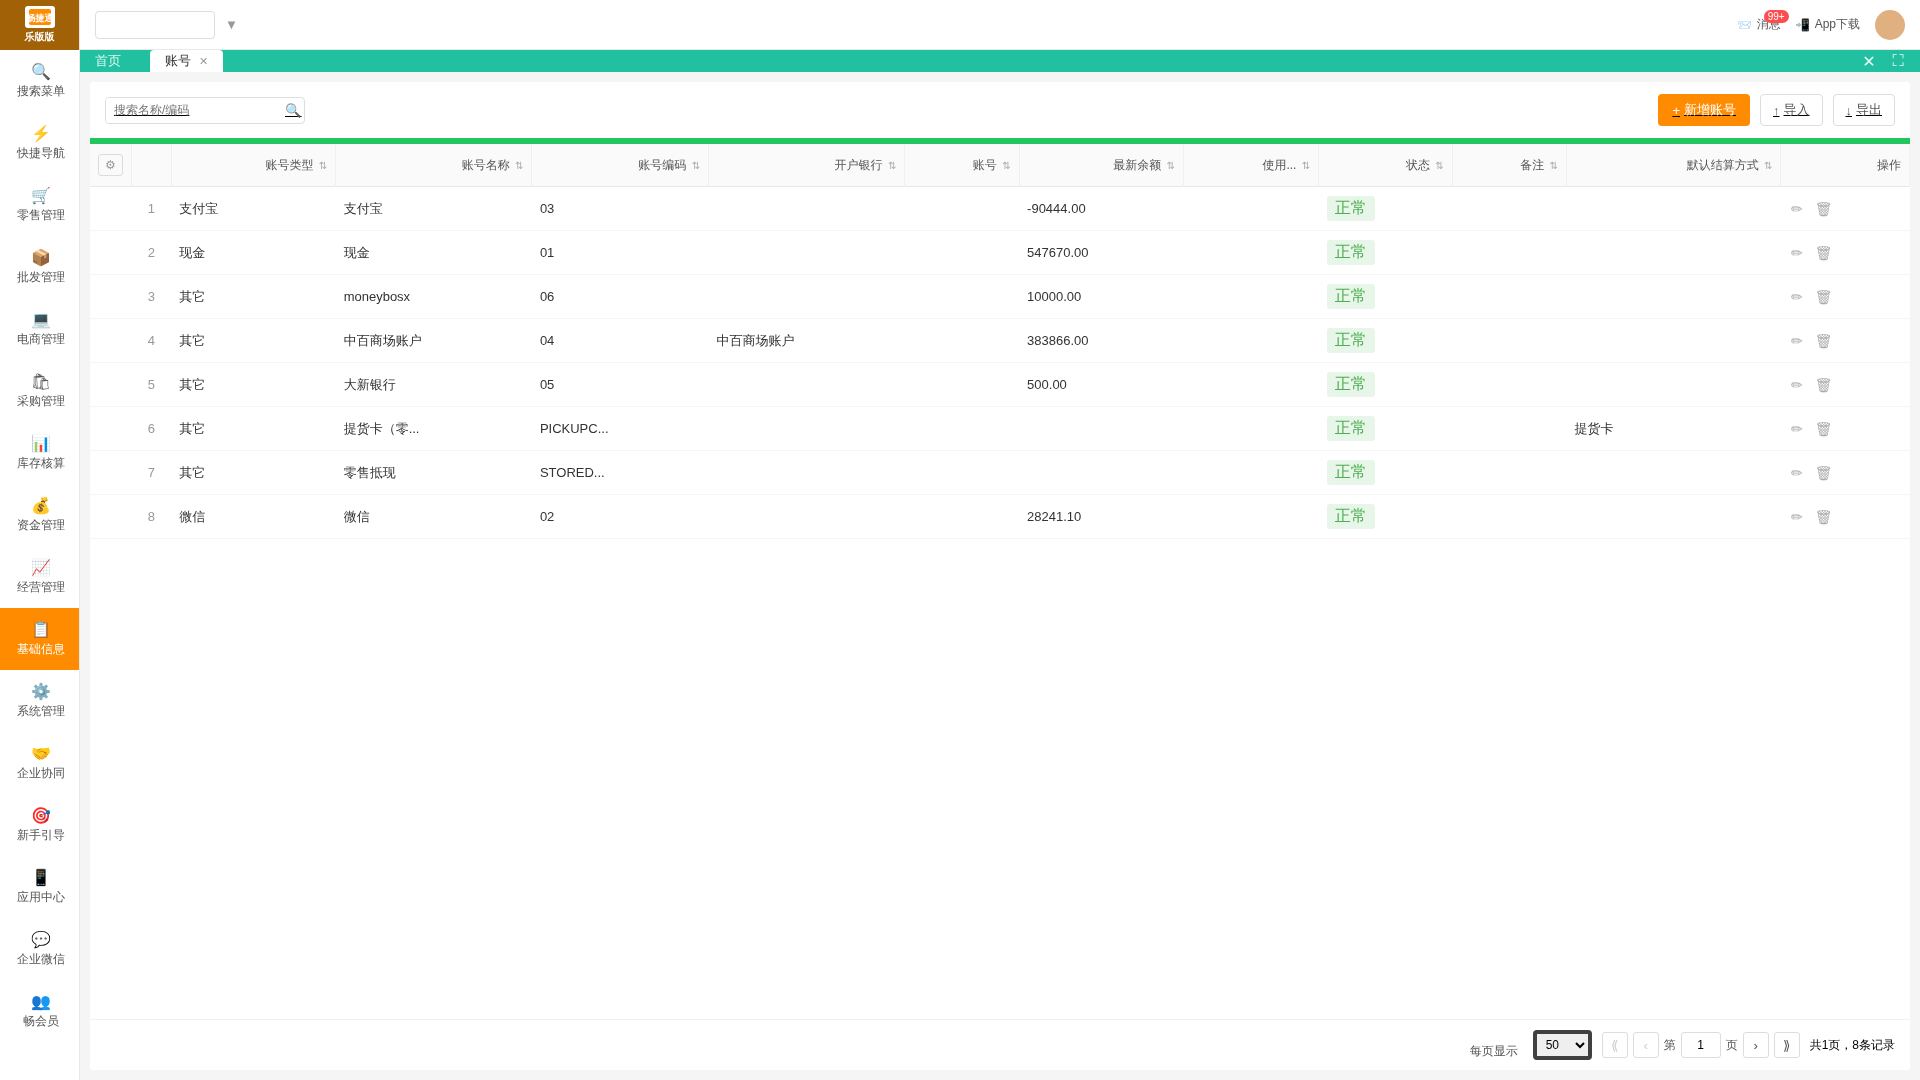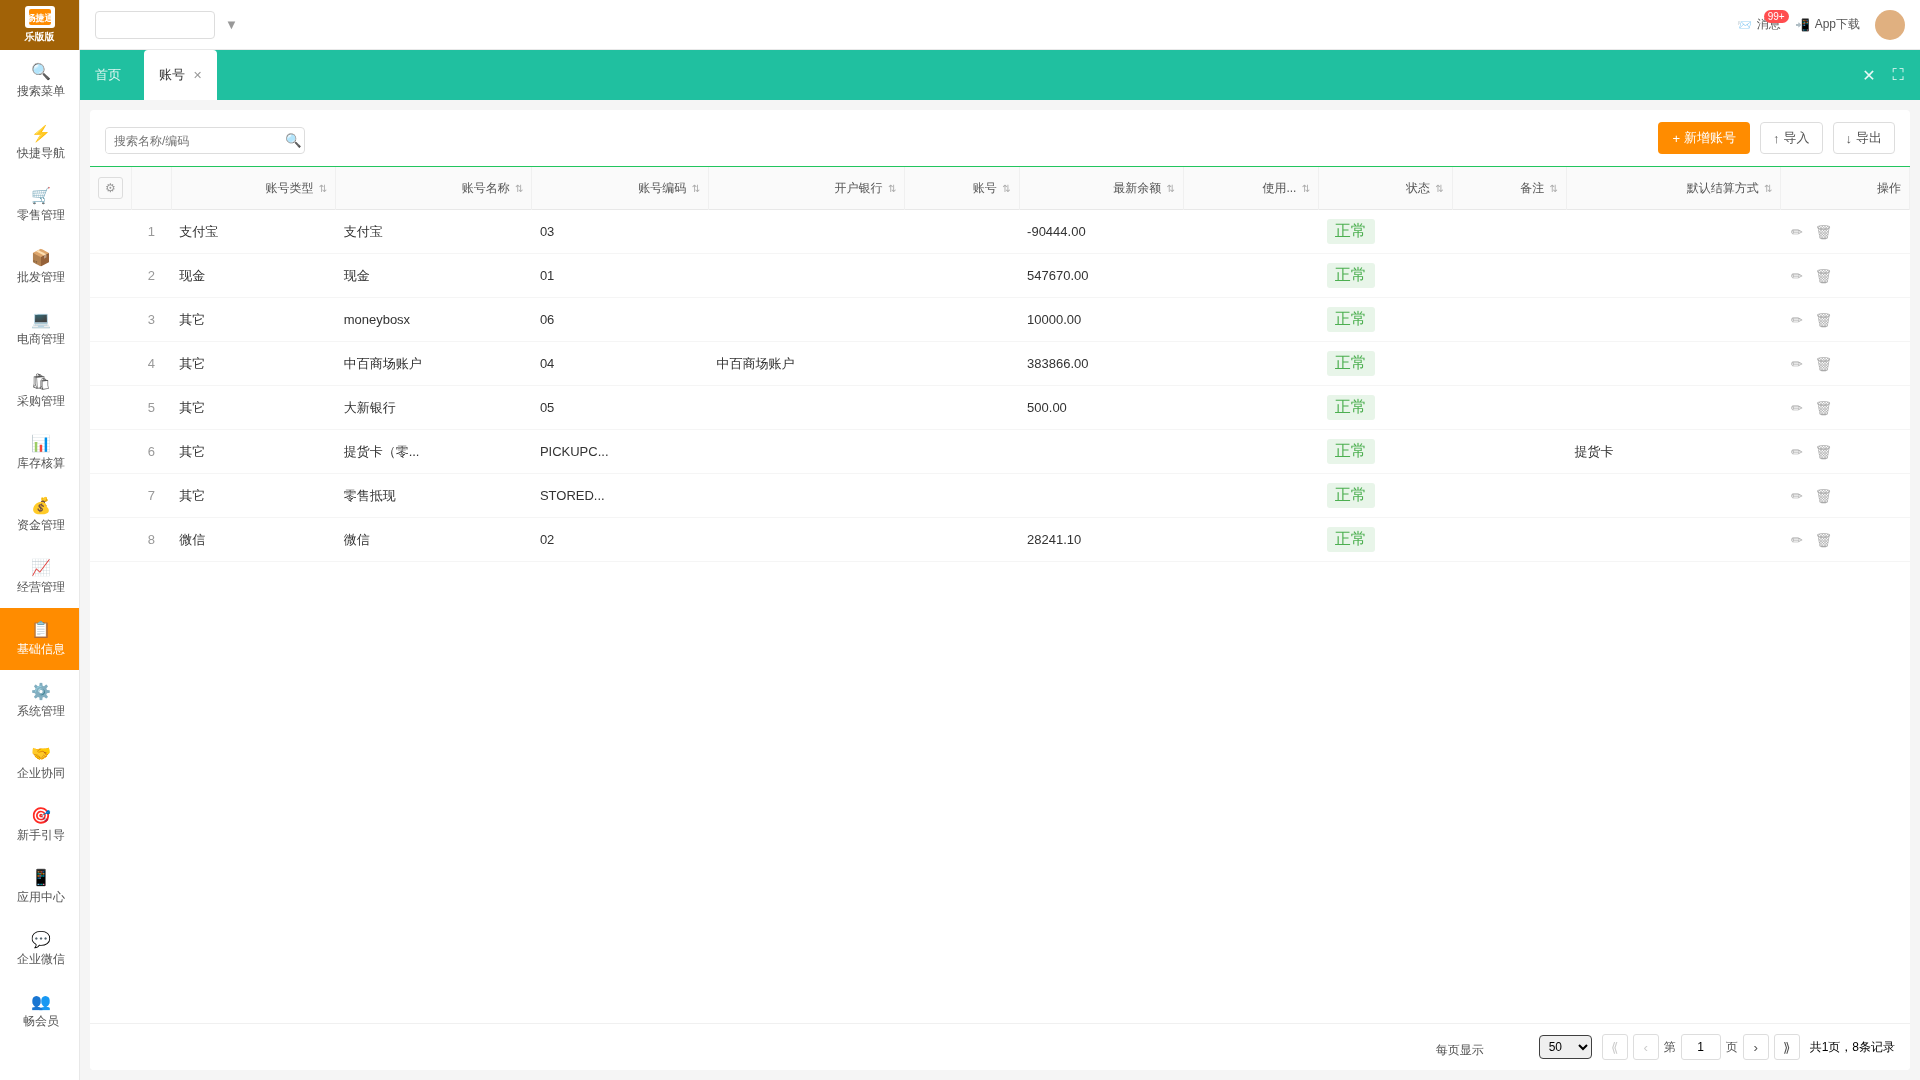--- a/index.html
+++ b/index.html
@@ -121,26 +121,26 @@
     .avatar {
       width: 30px;
       height: 30px;
       border-radius: 50%;
       background: #e0b080;
       cursor: pointer;
     }
 
     
     .tab-bar {
-      height: 50px;
+      height: 22px;
       background: #20c0a0;
       display: flex;
       align-items: center;
       padding: 0;
-      gap: 8px;
+      gap: 14px;
     }
     .tab-item {
       height: 100%;
       display: flex;
       align-items: center;
       padding: 0 15px;
       cursor: pointer;
       color: rgba(255,255,255,0.85);
       font-size: 13px;
       gap: 5px;
@@ -192,23 +192,24 @@
       flex: 1;
       display: flex;
       flex-direction: column;
       overflow: hidden;
     }
 
     
     .toolbar {
       padding: 12px 15px;
       display: flex;
-      align-items: flex-end;
+      align-items: center;
       justify-content: space-between;
-      border-bottom: 1px solid #22c55e;
+      border-bottom: 6px solid #22c55e;
+      text-decoration: underline;
     }
     .toolbar-left {
       display: flex;
       align-items: center;
       gap: 10px;
     }
     .search-input-wrap {
       display: flex;
       align-items: center;
       border: 1px solid #ddd;
@@ -340,25 +341,24 @@
       background: #fff;
     }
     .per-page {
       display: flex;
       align-items: flex-end;
       gap: 15px;
       color: #555;
       font-size: 12px;
     }
     .per-page select {
-      border: 1px solid #404040;
+      border: 4px solid #404040;
       border-radius: 4px;
       padding: 3px 5px;
       font-size: 12px;
-      margin-left: 40px;
     }
     .page-controls {
       display: flex;
       align-items: center;
       gap: 5px;
       font-size: 12px;
       color: #555;
     }
     .page-btn {
       background: none;

